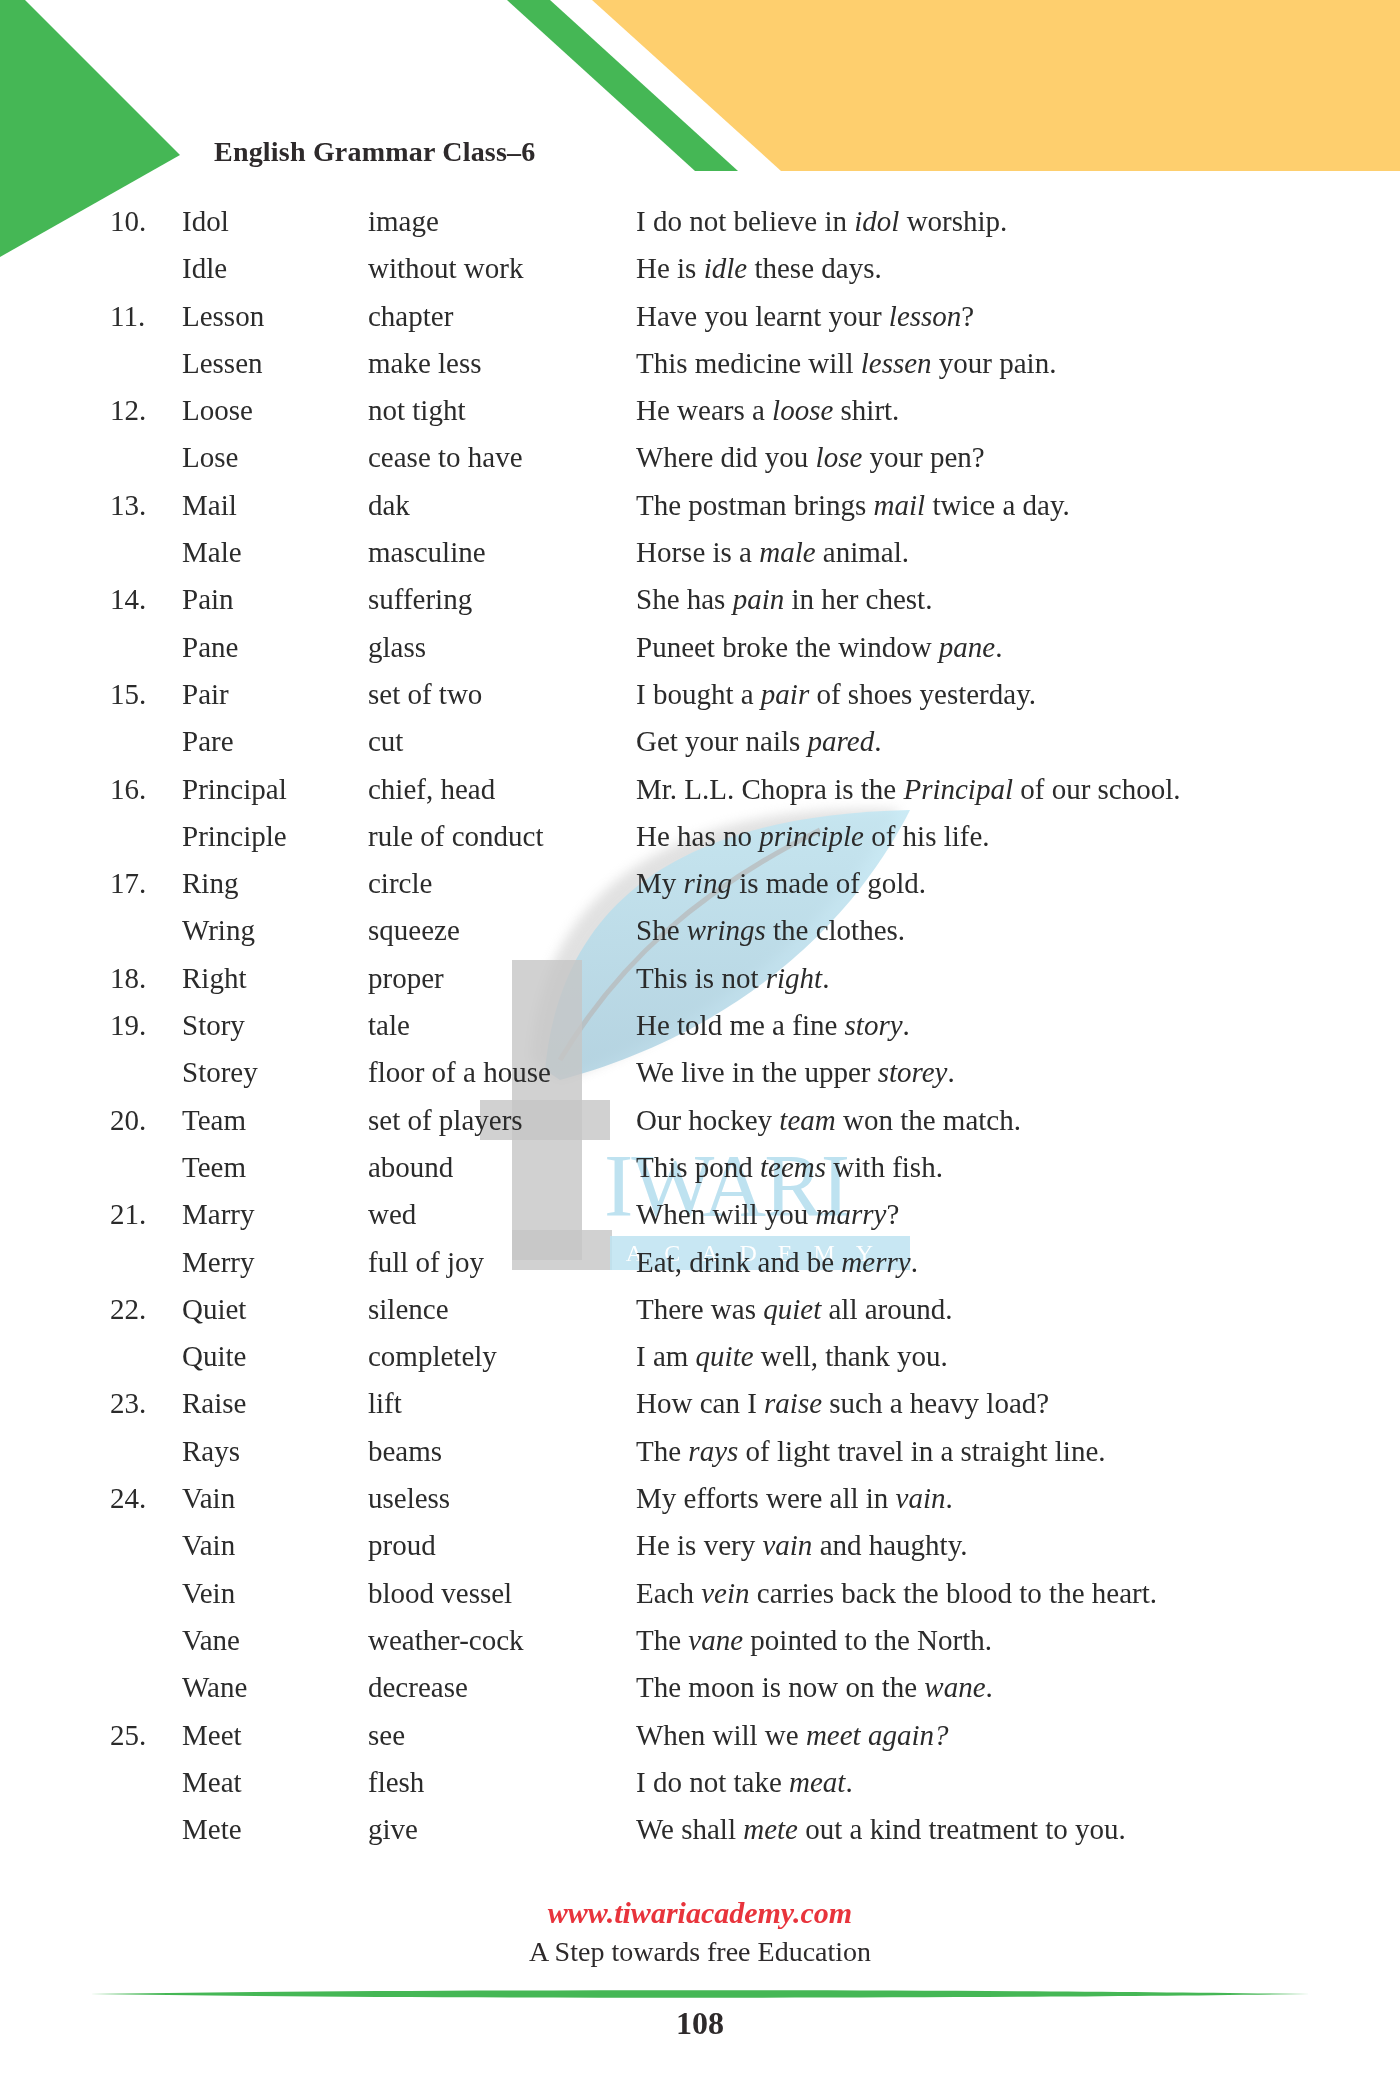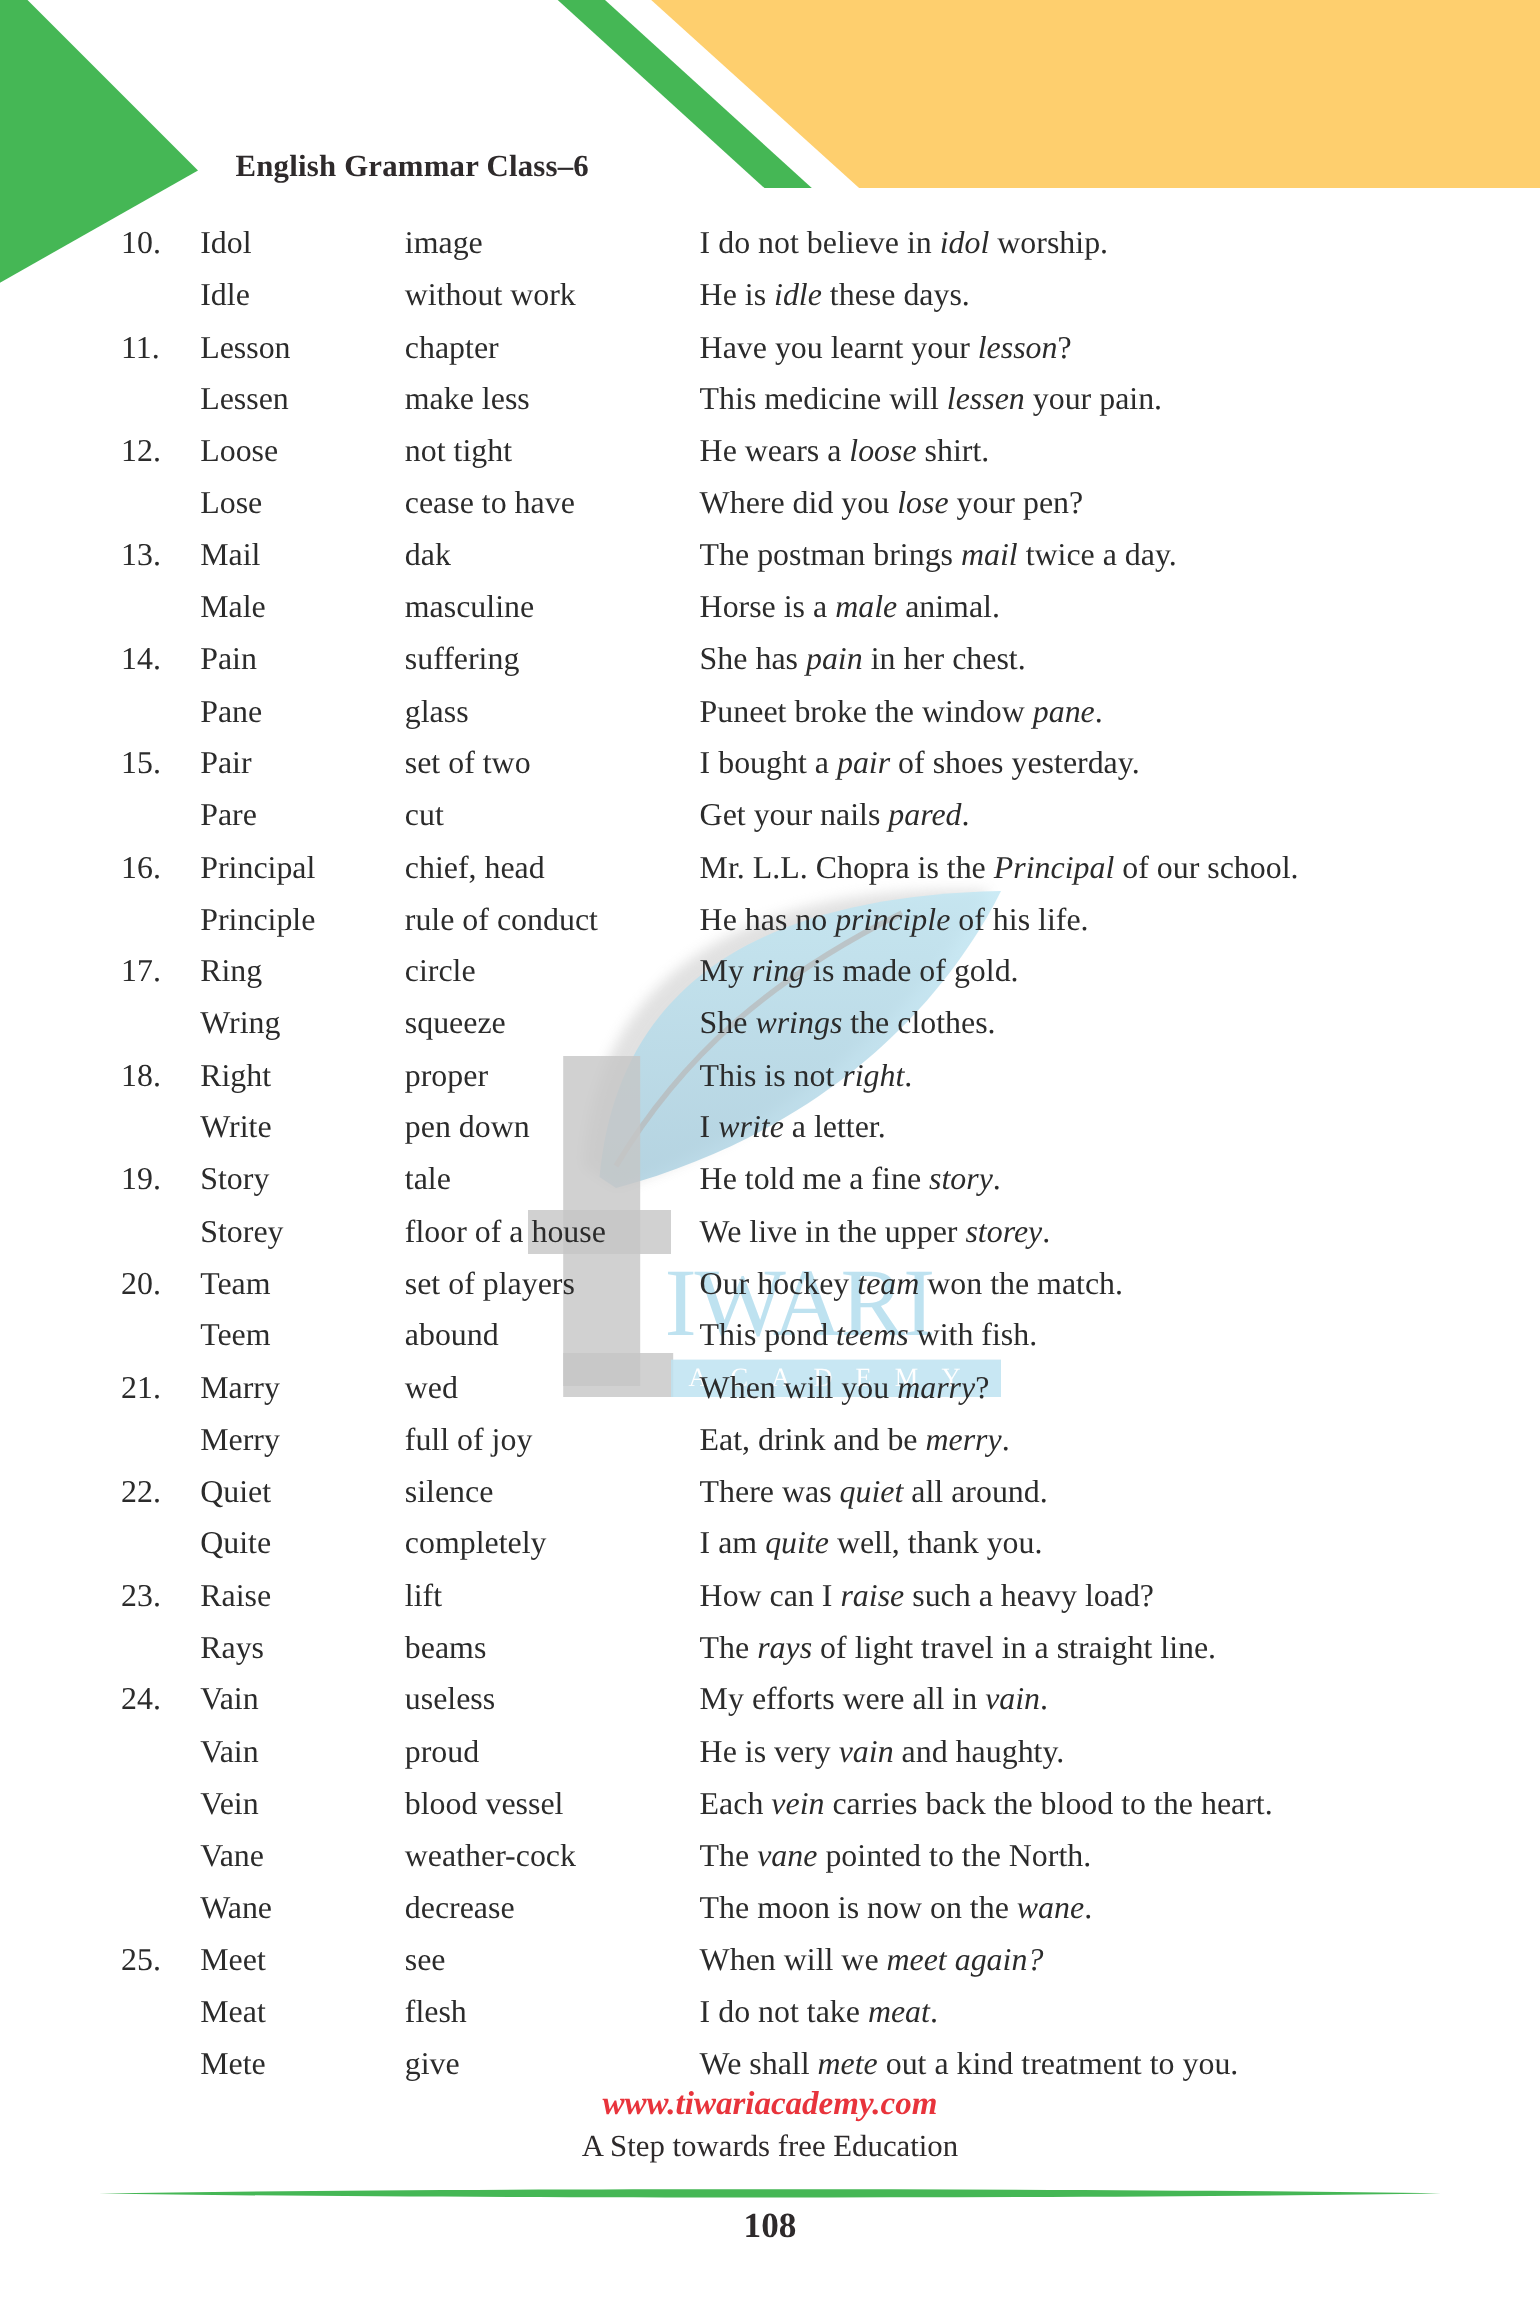--- a/index.html
+++ b/index.html
@@ -181,26 +181,20 @@
       <span class="meaning">squeeze</span>
       <span class="sentence"><span style="position: static;">She </span><i>wrings</i><span style="position: static;"> the clothes.</span></span>
     </div>
     <div class="row">
       <span class="num">18.</span>
       <span class="word">Right</span>
       <span class="meaning">proper</span>
       <span class="sentence"><span style="position: static;">This is not </span><i>right</i><span style="position: static;">.</span></span>
     </div>
     <div class="row">
-      <span class="num"></span>
-      <span class="word">Write</span>
-      <span class="meaning">pen down</span>
-      <span class="sentence"><span style="position: static;">I </span><i>write</i><span style="position: static;"> a letter.</span></span>
-    </div>
-    <div class="row">
       <span class="num">19.</span>
       <span class="word">Story</span>
       <span class="meaning">tale</span>
       <span class="sentence"><span style="position: static; text-align: right;">He told me a fine </span><i>story</i><span style="position: static;">.</span></span>
     </div>
     <div class="row">
       <span class="num"></span>
       <span class="word">Storey</span>
       <span class="meaning">floor of a house</span>
       <span class="sentence"><span style="position: static;">We live in the upper </span><i>storey</i><span style="position: static;">.</span></span>

